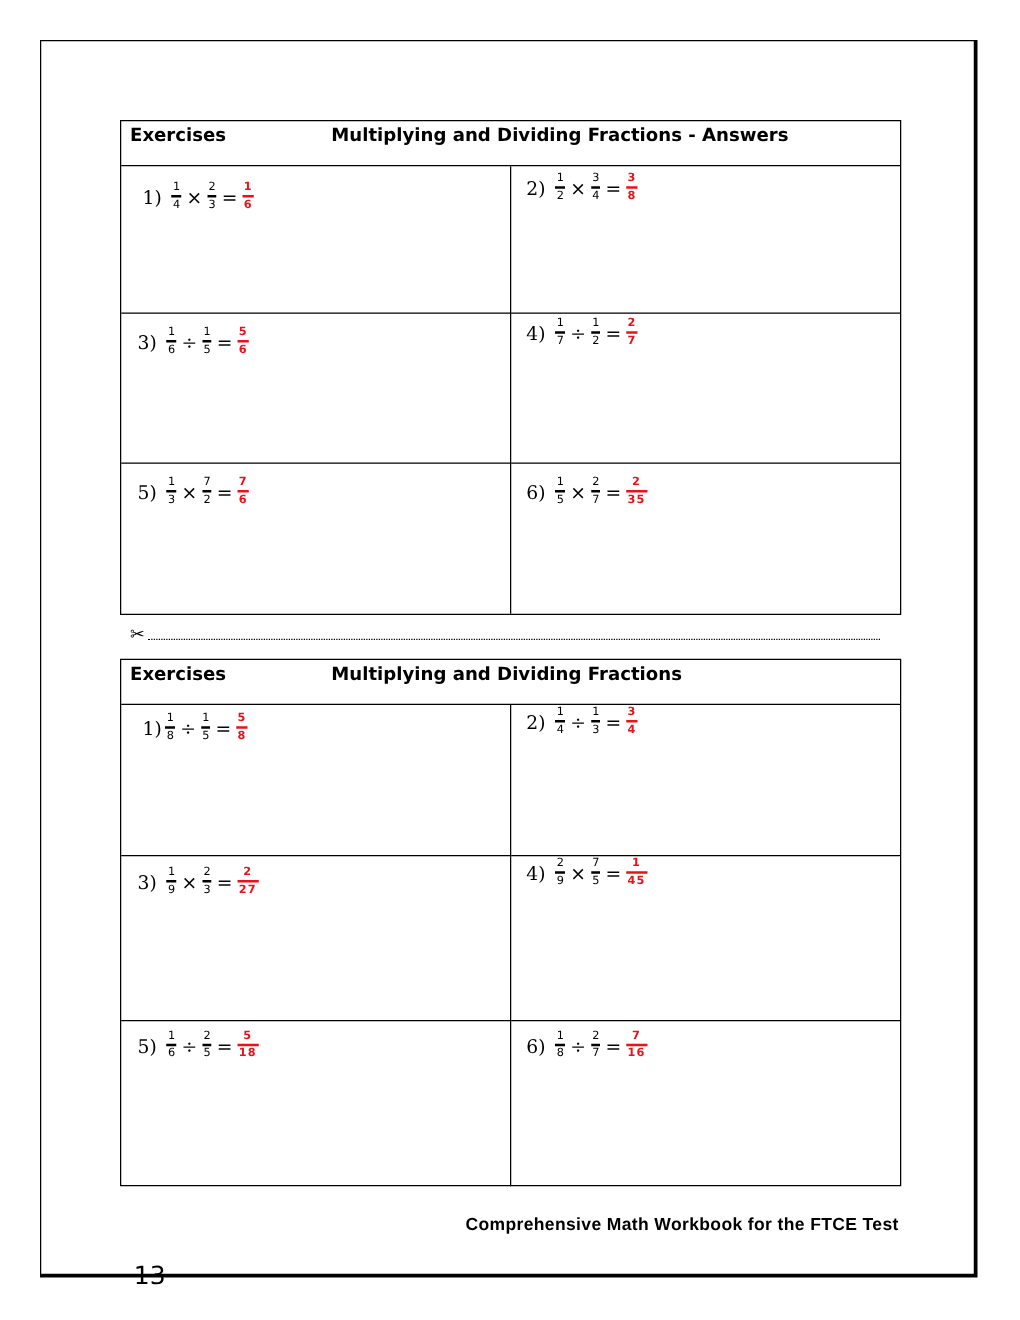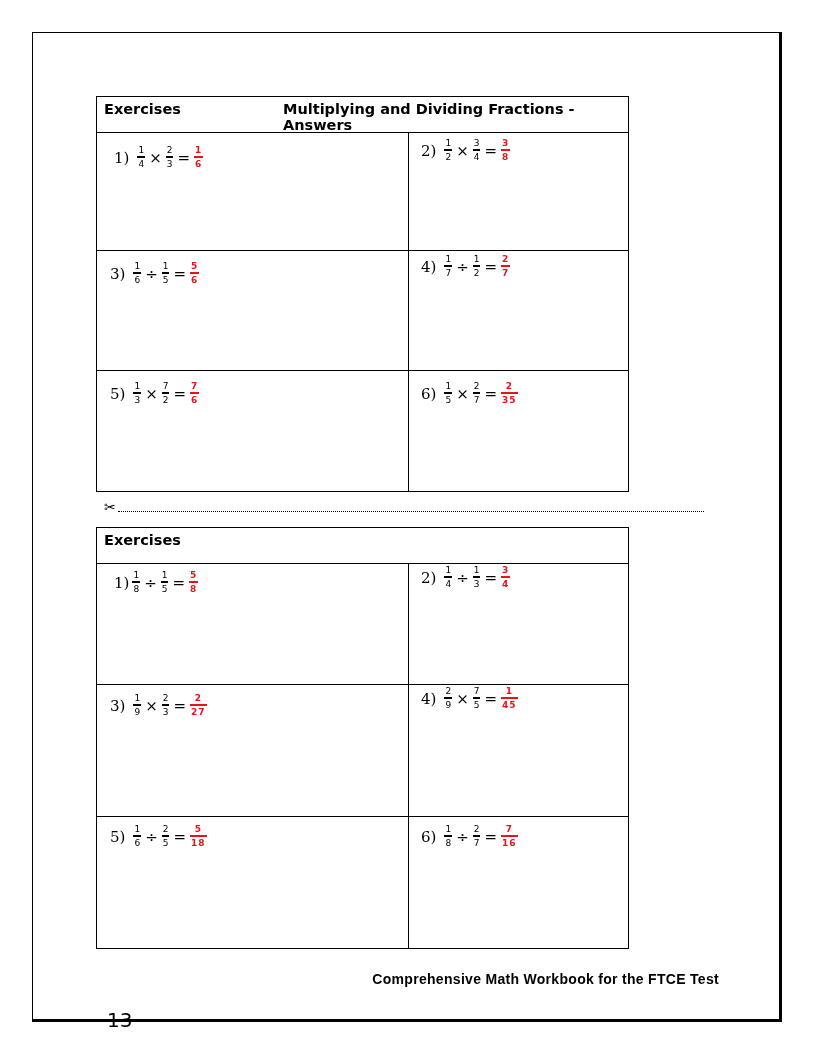--- a/index.html
+++ b/index.html
@@ -1,23 +1,23 @@
 <!DOCTYPE html>
 <html><head>
 <meta charset="utf-8">
 <style>
   html, body { margin: 0; padding: 0; background: #ffffff; }
   body { width: 816px; height: 1056px; position: relative; overflow: hidden; font-family: "DejaVu Serif", serif; color: #000; }
   .page-frame { position: absolute; left: 32px; top: 32px; width: 750px; height: 990px; border-left: 1px solid #000; border-top: 1px solid #000; border-right: 3px solid #000; border-bottom: 3px solid #000; box-sizing: border-box; }
-  .sheet { position: absolute; left: 96px; width: 533px; border: 1.5px solid #000; box-sizing: border-box; }
+  .sheet { position: absolute; left: 96px; width: 625px; border: 1.5px solid #000; box-sizing: border-box; }
   .sheet.top { top: 96px; height: 396px; }
   .sheet.bottom { top: 527px; height: 422px; }
   .sheet-header { position: relative; height: 36px; border-bottom: 1.5px solid #000; box-sizing: border-box; font-family: "DejaVu Sans", sans-serif; font-weight: bold; font-size: 14.5px; }
   .sheet-header .label { position: absolute; left: 7px; top: 4px; }
-  .sheet-header .title { position: absolute; left: 186px; top: 4px; }
+  .sheet-header .title { position: absolute; left: 168px; top: 4px; }
   .grid { display: grid; grid-template-columns: 312px 1fr; }
   .sheet.top .grid { grid-template-rows: 118px 120px 120px; }
   .sheet.bottom .grid { grid-template-rows: 121px 132px 132px; }
   .cell { position: relative; box-sizing: border-box; border-bottom: 1.5px solid #000; }
   .cell.left { border-right: 1.5px solid #000; }
   .grid .cell.last { border-bottom: none; }
   .problem { position: absolute; display: flex; align-items: center; font-size: 15px; }
   .num { font-family: "DejaVu Serif", serif; font-size: 15px; margin-right: 7px; }
   .frac { display: inline-flex; flex-direction: column; align-items: center; font-family: "DejaVu Sans", sans-serif; font-size: 9px; line-height: 9px; margin: 0 1px; }
   .frac .n { padding: 0 1px 1px 1px; }
@@ -180,20 +180,21 @@
 </div>
 
 <div class="cutline">
   <span class="scissors">✂</span>
   <span class="dots"></span>
 </div>
 
 <div class="sheet bottom">
   <div class="sheet-header">
     <span class="label">Exercises</span>
+    <span class="title">Multiplying and Dividing Fractions</span>
   </div>
   <div class="grid">
     <div class="cell left">
       <div class="problem" style="left:17px;top:7px;">
         <span class="num" style="margin-right:2px;">1)</span>
         <span class="frac">
             <span class="n">1</span>
             <span class="bar"></span>
             <span class="d">8</span>
           </span>

